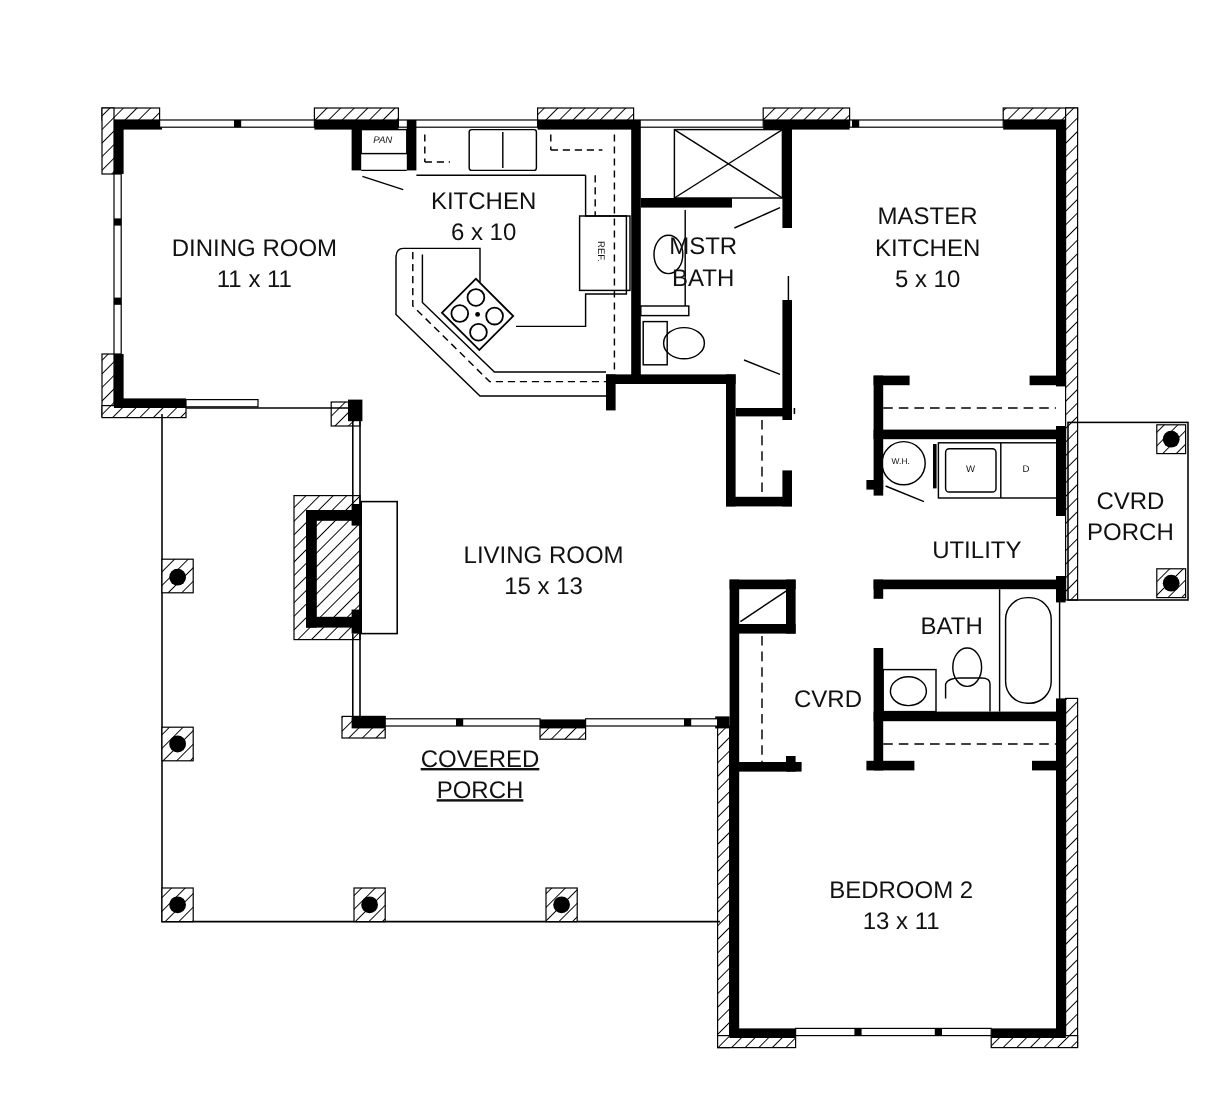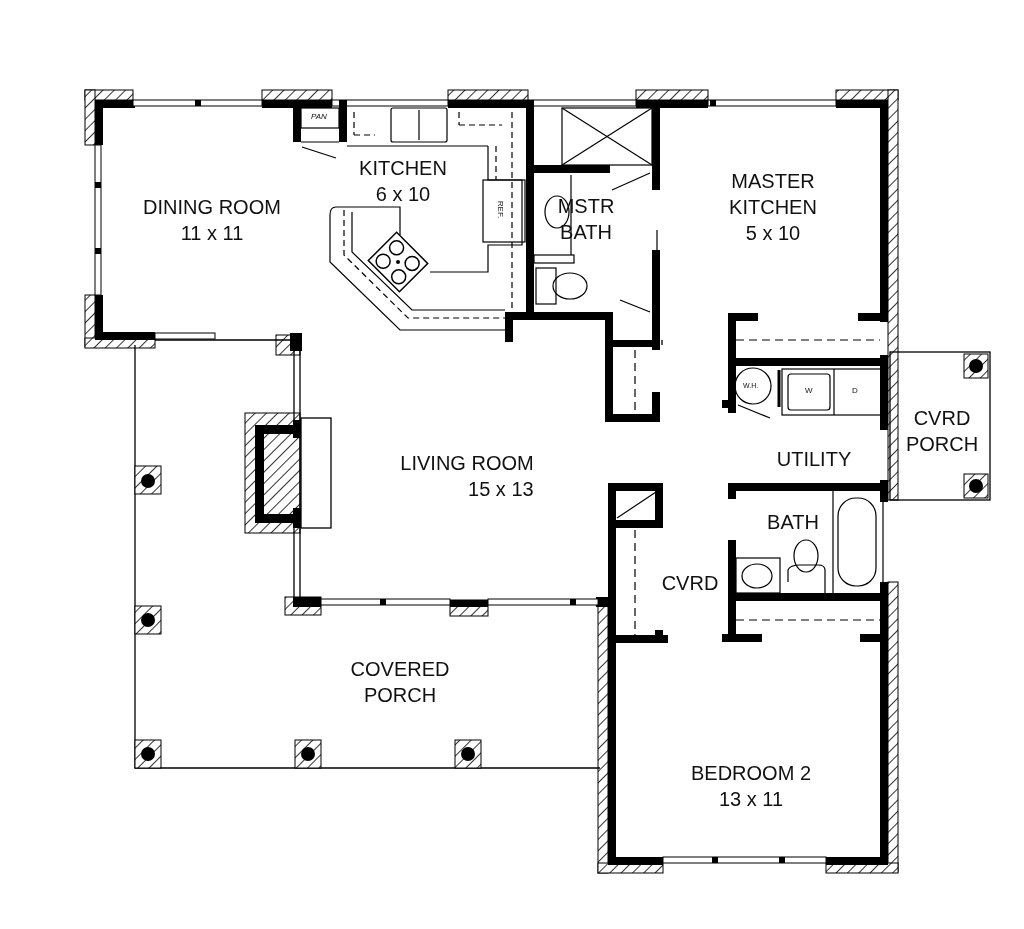--- a/index.html
+++ b/index.html
@@ -249,35 +249,35 @@
   <span>KITCHEN</span>
   <span>5 x 10</span>
 </div>
 <div class="lbl" style="left:942px; top:393px;margin-top:12px;">
   <span>CVRD</span>
   <span>PORCH</span>
 </div>
 <div class="lbl" style="left:814px; top:435px;margin-top:11px;">
   <span>UTILITY</span>
 </div>
-<div class="lbl" style="left:467px; top:450px;text-align:right;">
+<div class="lbl" style="left:453px; top:450px;">
   <span>LIVING ROOM</span>
   <span>15 x 13</span>
 </div>
 <div class="lbl" style="left:793px; top:509px;">
   <span>BATH</span>
 </div>
 <div class="lbl" style="left:690px; top:570px;">
   <span>CVRD</span>
 </div>
-<div class="lbl" style="left:400px; top:656px;">
+<div class="lbl" style="left:400px; top:620px;text-decoration:underline;">
   <span>COVERED</span>
   <span>PORCH</span>
 </div>
-<div class="lbl" style="left:751px; top:729px;margin-top:31px;">
+<div class="lbl" style="left:751px; top:729px;">
   <span>BEDROOM 2</span>
   <span>13 x 11</span>
 </div>
 
 <div class="fix" style="left:311px; top:112px;font-style:italic;">PAN</div>
 <div class="fix" style="left:492px; top:205px; transform:rotate(90deg);">REF.</div>
 <div class="fix" style="left:743px; top:382px; font-size:7px;">W.H.</div>
 <div class="fix" style="left:805px; top:386px;">W</div>
 <div class="fix" style="left:852px; top:386px;">D</div>
 

